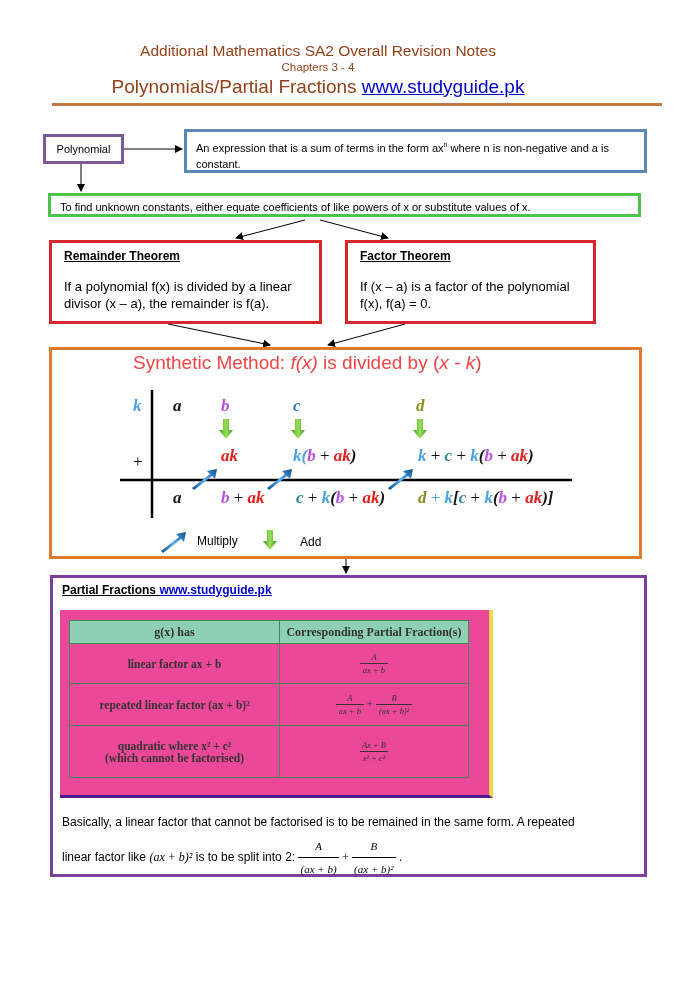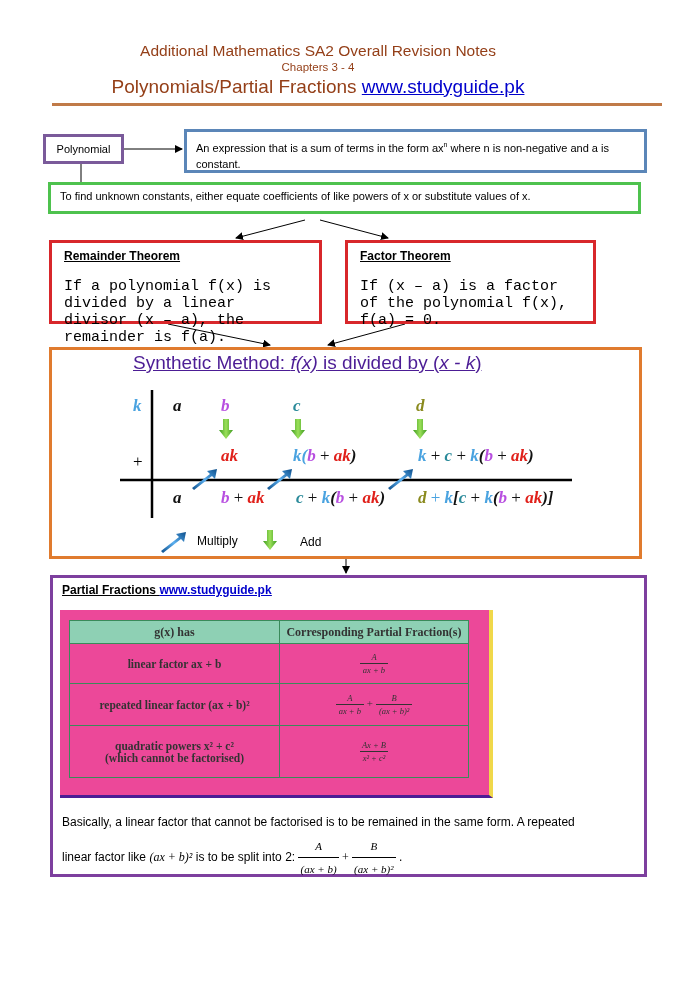--- a/index.html
+++ b/index.html
@@ -9,28 +9,28 @@
   .hdr1 { top: 42px; font-size: 15.5px; }
   .hdr2 { top: 61px; font-size: 11.5px; }
   .hdr3 { top: 76px; font-size: 19px; }
   .hdr3 a, .link { color: #0000cc; text-decoration: underline; }
   .rule { left: 52px; top: 103px; width: 610px; height: 3px; background: #c07a48; }
   .box { position: absolute; border-style: solid; background: #fff; }
   .sans { font-family: "Liberation Sans", sans-serif; }
   .serif { font-family: "Liberation Serif", serif; }
   .poly-box { left: 43px; top: 134px; width: 81px; height: 30px; border: 3px solid #7a5a9a; font-size: 11px; display:flex; align-items:center; justify-content:center; }
   .def-box { left: 184px; top: 129px; width: 463px; height: 44px; border: 3px solid #5b86b8; font-size: 11px; padding: 5px 9px; line-height: 16px; }
-  .green-box { left: 48px; top: 182px; width: 593px; height: 32px; border: 3px solid #4ec24e; font-size: 11px; padding: 5px 9px; }
+  .green-box { left: 48px; top: 193px; width: 593px; height: 24px; border: 3px solid #4ec24e; font-size: 11px; padding: 5px 9px; }
   .red-box { border: 3px solid #d8272b; padding: 6px 12px; }
   .rem-box { left: 49px; top: 240px; width: 273px; height: 84px; }
   .fac-box { left: 345px; top: 240px; width: 251px; height: 84px; }
   .red-box h3 { font-family: "Liberation Sans", sans-serif; font-size: 12px; font-weight: bold; text-decoration: underline; margin-bottom: 15px; }
-  .red-box p { font-family: Liberation Mono, monospace; font-size: 15px; line-height: 17px; }
+  .red-box p { font-family: Liberation Sans, sans-serif; font-size: 13px; line-height: 17px; }
   .syn-box { left: 49px; top: 347px; width: 593px; height: 212px; border: 3px solid #e07b2e; }
-  .syn-title { left: 133px; top: 352px; font-size: 19px; color: #4c1d95; text-decoration: underline; }
+  .syn-title { left: 133px; top: 352px; font-size: 19px; color: #ef4444; }
   .m { font-family: "Liberation Serif", serif; font-weight: bold; font-style: italic; font-size: 17px; }
   .c-k { color: #4aa3e0; } .c-a { color: #111; } .c-b { color: #b84fe0; } .c-c { color: #2a8a9a; } .c-d { color: #8a8a1e; } .c-r { color: #e0201a; }
   .plain { font-style: normal; font-weight: normal; }
   .pf-box { left: 50px; top: 575px; width: 597px; height: 302px; border: 3px solid #7d3f9e; }
   .pf-title { left: 62px; top: 583px; font-size: 12px; font-weight: bold; text-decoration: underline; }
   .tbl-wrap { left: 60px; top: 610px; width: 433px; height: 188px; background: #ec4899; border-right: 4px solid #f0d84a; border-bottom: 3px solid #4c1d95; }
   table.pf { position: absolute; left: 9px; top: 10px; width: 400px; border-collapse: collapse; font-family: "Liberation Serif", serif; font-weight: bold; color: #333; }
   table.pf th, table.pf td { border: 1px solid #3a8a5a; text-align: center; vertical-align: middle; }
   table.pf th { background: #8ed0b4; height: 23px; font-size: 12px; }
   table.pf td { font-size: 11.5px; }
@@ -183,21 +183,21 @@
             </span>
         <span style="font-weight:normal;font-size:11px">+</span>
         <span class="frac">
               <span class="num">B</span>
               <span class="den">(ax + b)²</span>
             </span>
       </td>
     </tr>
     <tr style="height:52px">
       <td>
-        <div>quadratic powers x² + c²</div>
+        <div>quadratic where x² + c²</div>
         <div>(which cannot be factorised)</div>
       </td>
       <td>
         <span class="frac">
               <span class="num">Ax + B</span>
               <span class="den">x² + c²</span>
             </span>
       </td>
     </tr>
   </tbody>

